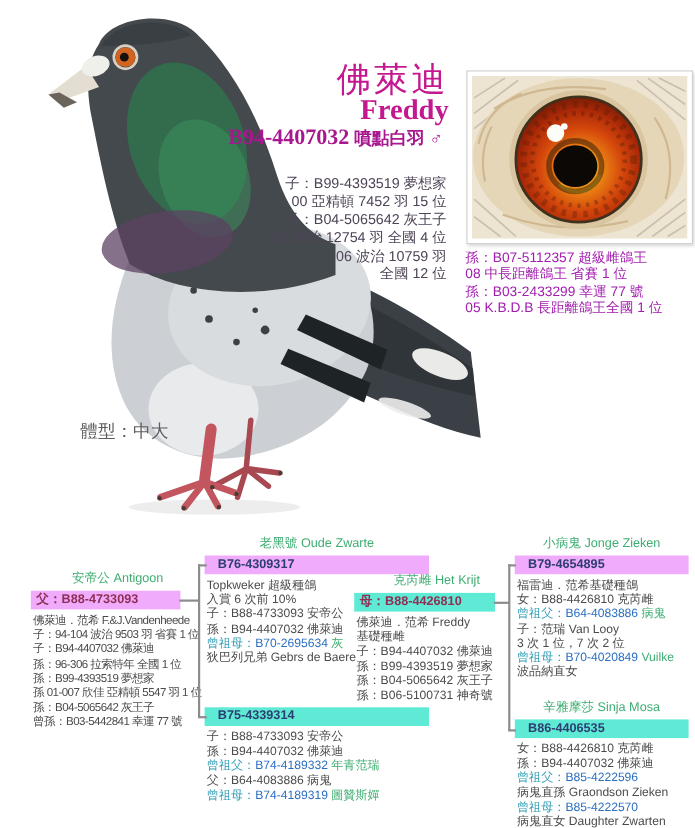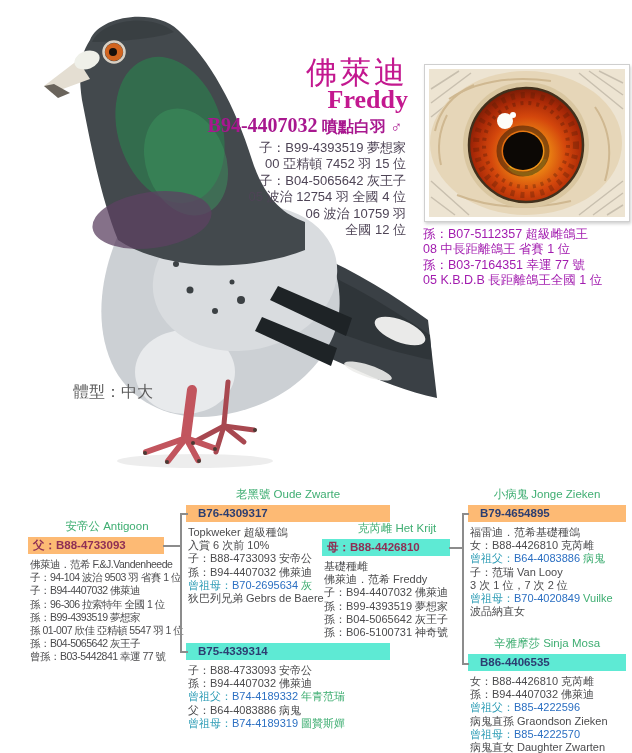--- a/index.html
+++ b/index.html
@@ -8,36 +8,36 @@
     font-family:"Liberation Sans",sans-serif;
   }
   
   .name-cn{position:absolute;top:52px;right:224px;font-size:31px;font-weight:400;
     letter-spacing:3px;color:#c3188f;white-space:nowrap;}
   .name-en{position:absolute;top:85px;right:224px;font-size:26px;font-weight:700;
     font-family:"Liberation Serif",serif;color:#c3188f;white-space:nowrap;}
   .ring-line{position:absolute;top:114px;left:198px;width:214px;text-align:center;white-space:nowrap;}
   .ring-num{font-family:"Liberation Serif",serif;font-weight:700;font-size:20px;color:#a8178f;}
   .ring-desc{font-weight:700;font-size:16px;color:#a8178f;}
-  .achievements{position:absolute;top:140px;right:226px;text-align:right;
+  .achievements{position:absolute;top:159px;right:226px;text-align:right;
     font-size:13px;line-height:16.4px;font-weight:500;color:#4e4456;white-space:nowrap;}
   .grandchildren{position:absolute;top:227px;left:423px;text-align:left;
     font-size:12.5px;line-height:15.4px;font-weight:500;color:#a21caf;white-space:nowrap;}
   .body-type{position:absolute;top:382px;left:73px;font-size:16px;color:#5c5c5c;}
   
   .eye-frame{position:absolute;top:64px;left:424px;width:206px;height:158px;
     box-sizing:border-box;background:#fff;border:1px solid #cfcfcf;padding:4px;
     box-shadow:1px 2px 3px rgba(0,0,0,.18);}
   
   .ped-box{position:absolute;white-space:nowrap;}
   .ped-title{color:#3fae72;font-size:11.5px;height:15px;line-height:15px;
     text-align:center;margin-bottom:3px;}
   .ped-ring{height:17px;line-height:17px;font-size:11.5px;font-weight:700;
     padding-left:5px;margin-bottom:4px;}
-  .ring-cyan{background:#fdba74;}
+  .ring-cyan{background:#f0abfc;}
   .ring-pink{background:#5eead4;}
   .text-maroon{color:#8f2f55;}
   .text-navy{color:#2c3e71;}
   .ring-indent{padding-left:12px;}
   .ped-line{font-size:11px;line-height:13.2px;padding-left:2px;}
   .c-dark{color:#4b4b4d;}
   .c-teal{color:#2f9db6;}
   .c-blue{color:#2b6fc2;}
   .c-green{color:#3fae72;}
   .ped-box[data-box="antigoon"]{left:28px;top:519px;width:158px;}
@@ -180,21 +180,21 @@
       <ellipse cx="94" cy="82" rx="24" ry="23" fill="none" stroke="rgba(40,20,5,0.5)" stroke-width="5"></ellipse>
       <ellipse cx="94" cy="82" rx="20" ry="19" fill="#0c0805"></ellipse>
       <circle cx="76" cy="52" r="8" fill="#fdfdf8"></circle>
       <circle cx="84" cy="46" r="3" fill="#ffffff"></circle>
     </svg>
   </div>
 
   <div class="grandchildren">
       <div>孫：B07-5112357 超級雌鴿王</div>
       <div>08 中長距離鴿王 省賽  1 位</div>
-      <div>孫：B03-7164351 幸運 77 號</div>
+      <div>孫：B03-2433299 幸運 77 號</div>
       <div>05 K.B.D.B 長距離鴿王全國  1 位</div>
     </div>
 
   <div class="ped-box" data-box="antigoon">
       <div class="ped-title">安帝公 Antigoon</div>
       <div class="ped-ring ring-cyan text-maroon">父：B88-4733093</div>
       <div class="ped-line"><span class="c-dark">佛萊迪．范希 F.&amp;J.Vandenheede</span></div>
       <div class="ped-line"><span class="c-dark">子：94-104 波治 9503 羽 省賽 1 位</span></div>
       <div class="ped-line"><span class="c-dark">子：B94-4407032 佛萊迪</span></div>
       <div class="ped-line"><span class="c-dark">孫：96-306  拉索特年 全國 1 位</span></div>
@@ -217,22 +217,22 @@
       <div class="ped-ring ring-pink text-navy ring-indent">B75-4339314</div>
       <div class="ped-line"><span class="c-dark">子：B88-4733093 安帝公</span></div>
       <div class="ped-line"><span class="c-dark">孫：B94-4407032 佛萊迪</span></div>
       <div class="ped-line"><span class="c-teal">曾祖父：</span><span class="c-blue">B74-4189332</span><span class="c-green"> 年青范瑞</span></div>
       <div class="ped-line"><span class="c-dark">父：B64-4083886 病鬼</span></div>
       <div class="ped-line"><span class="c-teal">曾祖母：</span><span class="c-blue">B74-4189319</span><span class="c-green"> 圖贊斯嬋</span></div>
     </div>
   <div class="ped-box" data-box="het-krijt">
       <div class="ped-title">克芮雌 Het Krijt</div>
       <div class="ped-ring ring-pink text-maroon">母：B88-4426810</div>
+      <div class="ped-line"><span class="c-dark">佛萊迪．范希 Freddy</span></div>
       <div class="ped-line"><span class="c-dark">基礎種雌</span></div>
-      <div class="ped-line"><span class="c-dark">佛萊迪．范希 Freddy</span></div>
       <div class="ped-line"><span class="c-dark">子：B94-4407032 佛萊迪</span></div>
       <div class="ped-line"><span class="c-dark">孫：B99-4393519 夢想家</span></div>
       <div class="ped-line"><span class="c-dark">孫：B04-5065642 灰王子</span></div>
       <div class="ped-line"><span class="c-dark">孫：B06-5100731 神奇號</span></div>
     </div>
   <div class="ped-box" data-box="jonge-zieken">
       <div class="ped-title">小病鬼 Jonge Zieken</div>
       <div class="ped-ring ring-cyan text-navy ring-indent">B79-4654895</div>
       <div class="ped-line"><span class="c-dark">福雷迪．范希基礎種鴿</span></div>
       <div class="ped-line"><span class="c-dark">女：B88-4426810 克芮雌</span></div>

